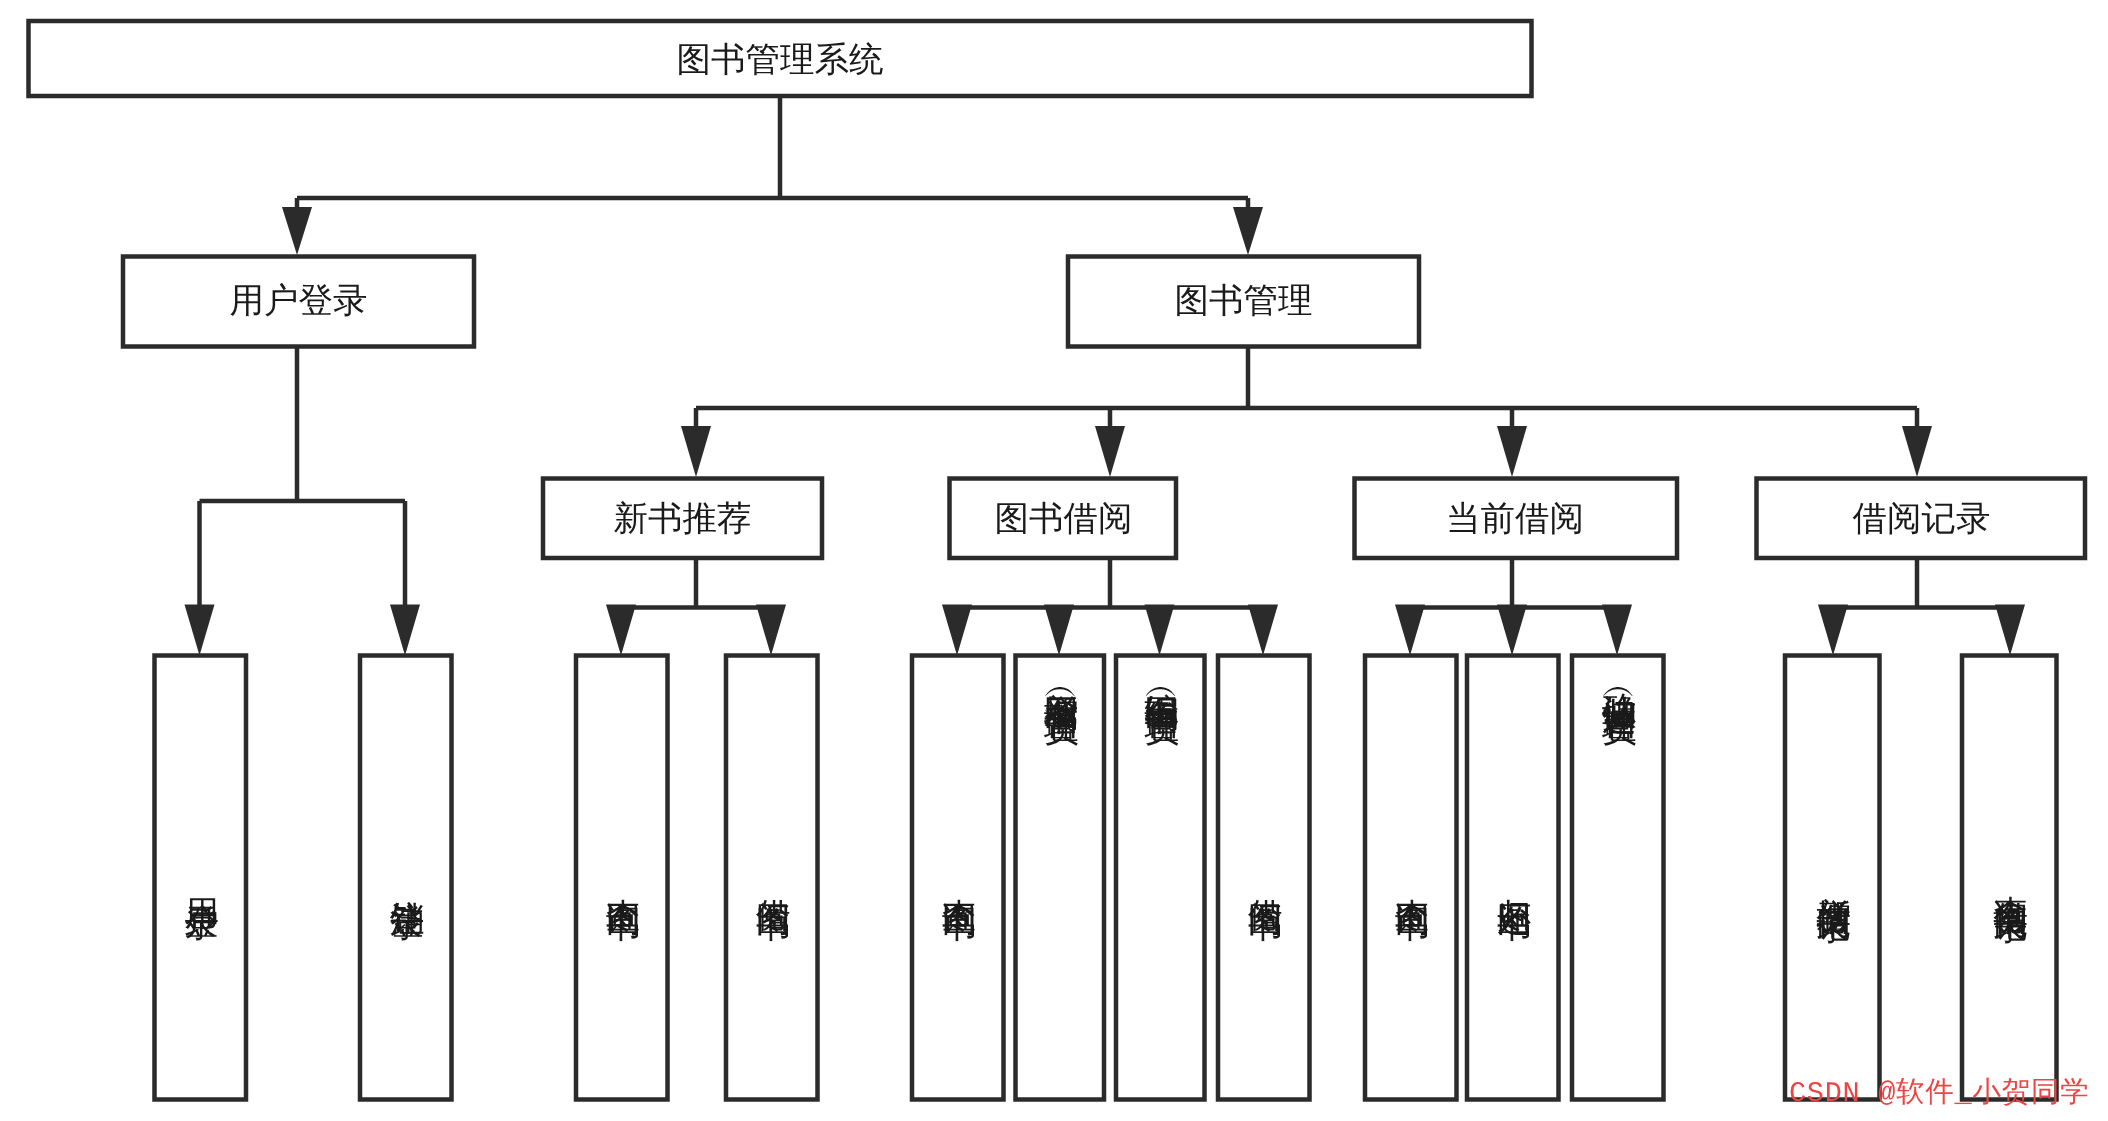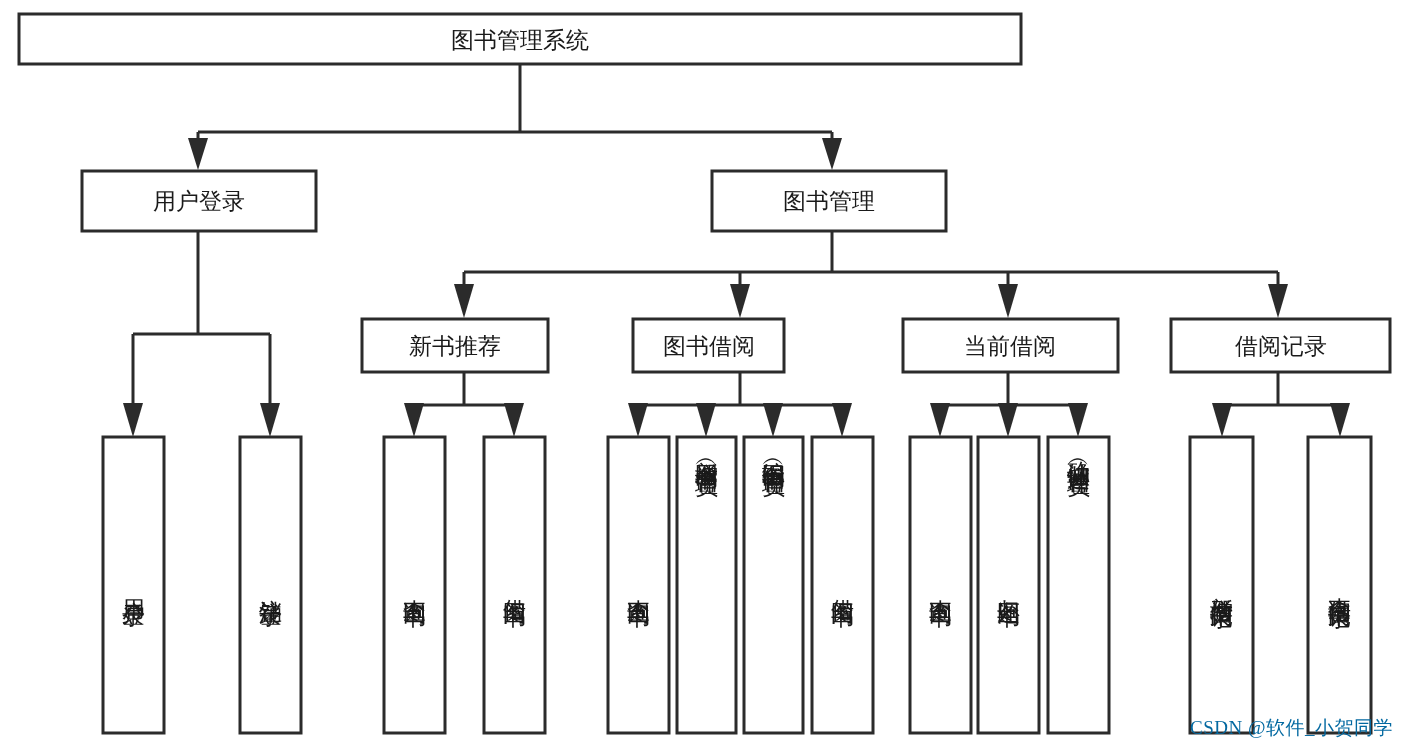--- a/index.html
+++ b/index.html
@@ -59,23 +59,23 @@
     font-size: 23px;
     line-height: 1;
     letter-spacing: 2px;
     color: #1a1a1a;
     white-space: nowrap;
   }
   .watermark {
     position: absolute;
     right: 12px;
     bottom: 6px;
-    font-family: Liberation Serif, serif;
+    font-family: Liberation Mono, monospace;
     font-size: 19px;
-    color: #0369a1;
+    color: #ef4444;
     letter-spacing: 0.5px;
     white-space: nowrap;
   }
 </style>
 </head>
 <body>
 
 <div id="diagram-root">
 
   <svg id="tree-svg" viewBox="0 0 1405 747">

